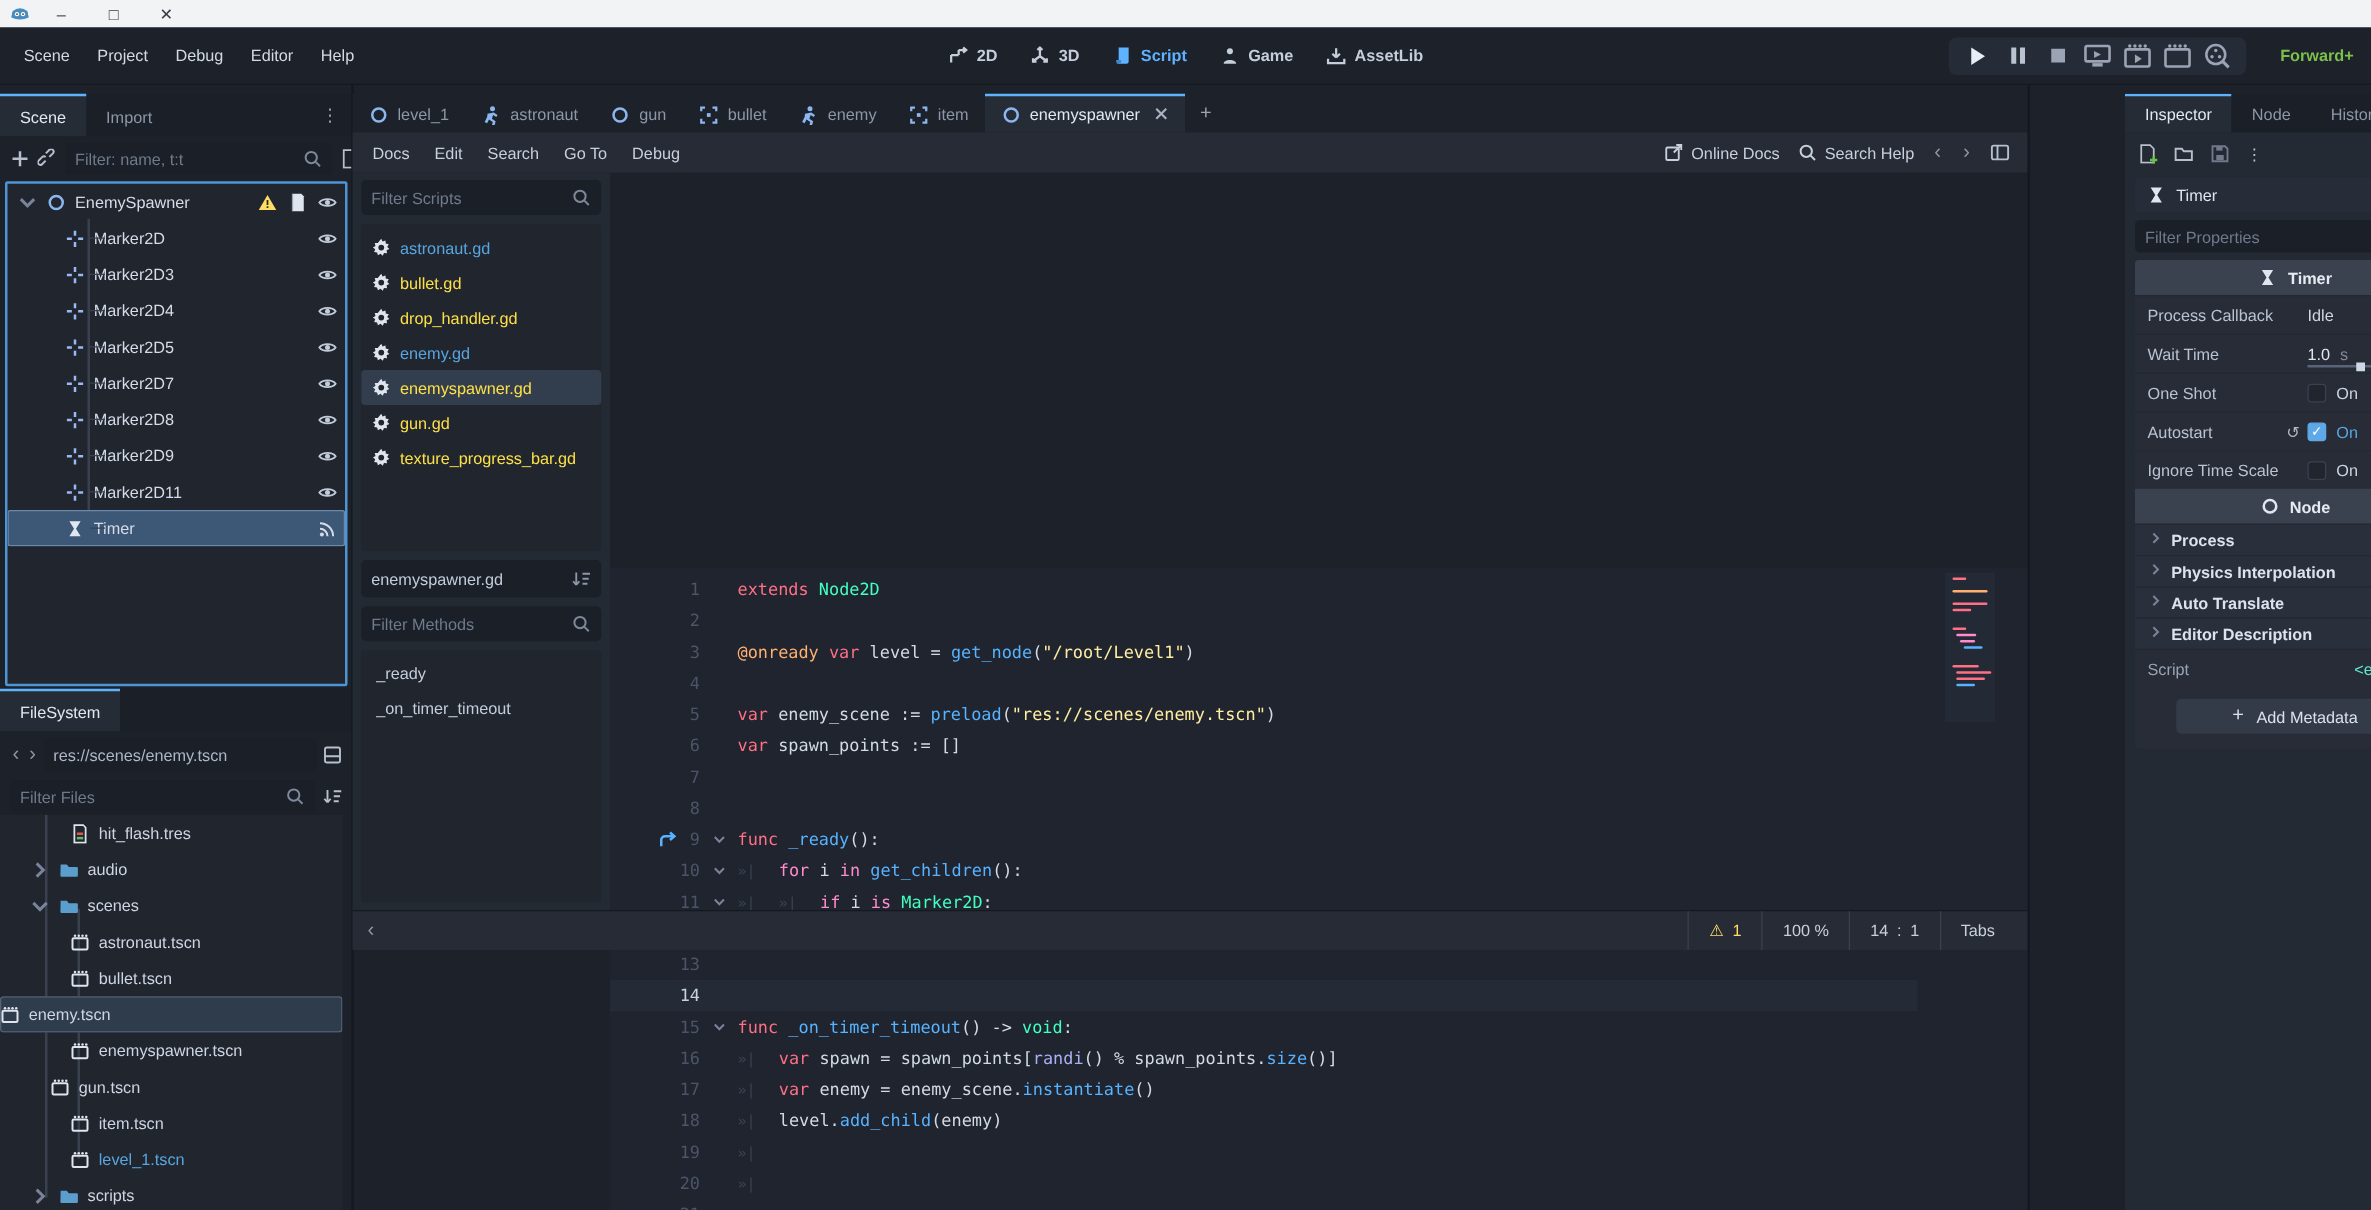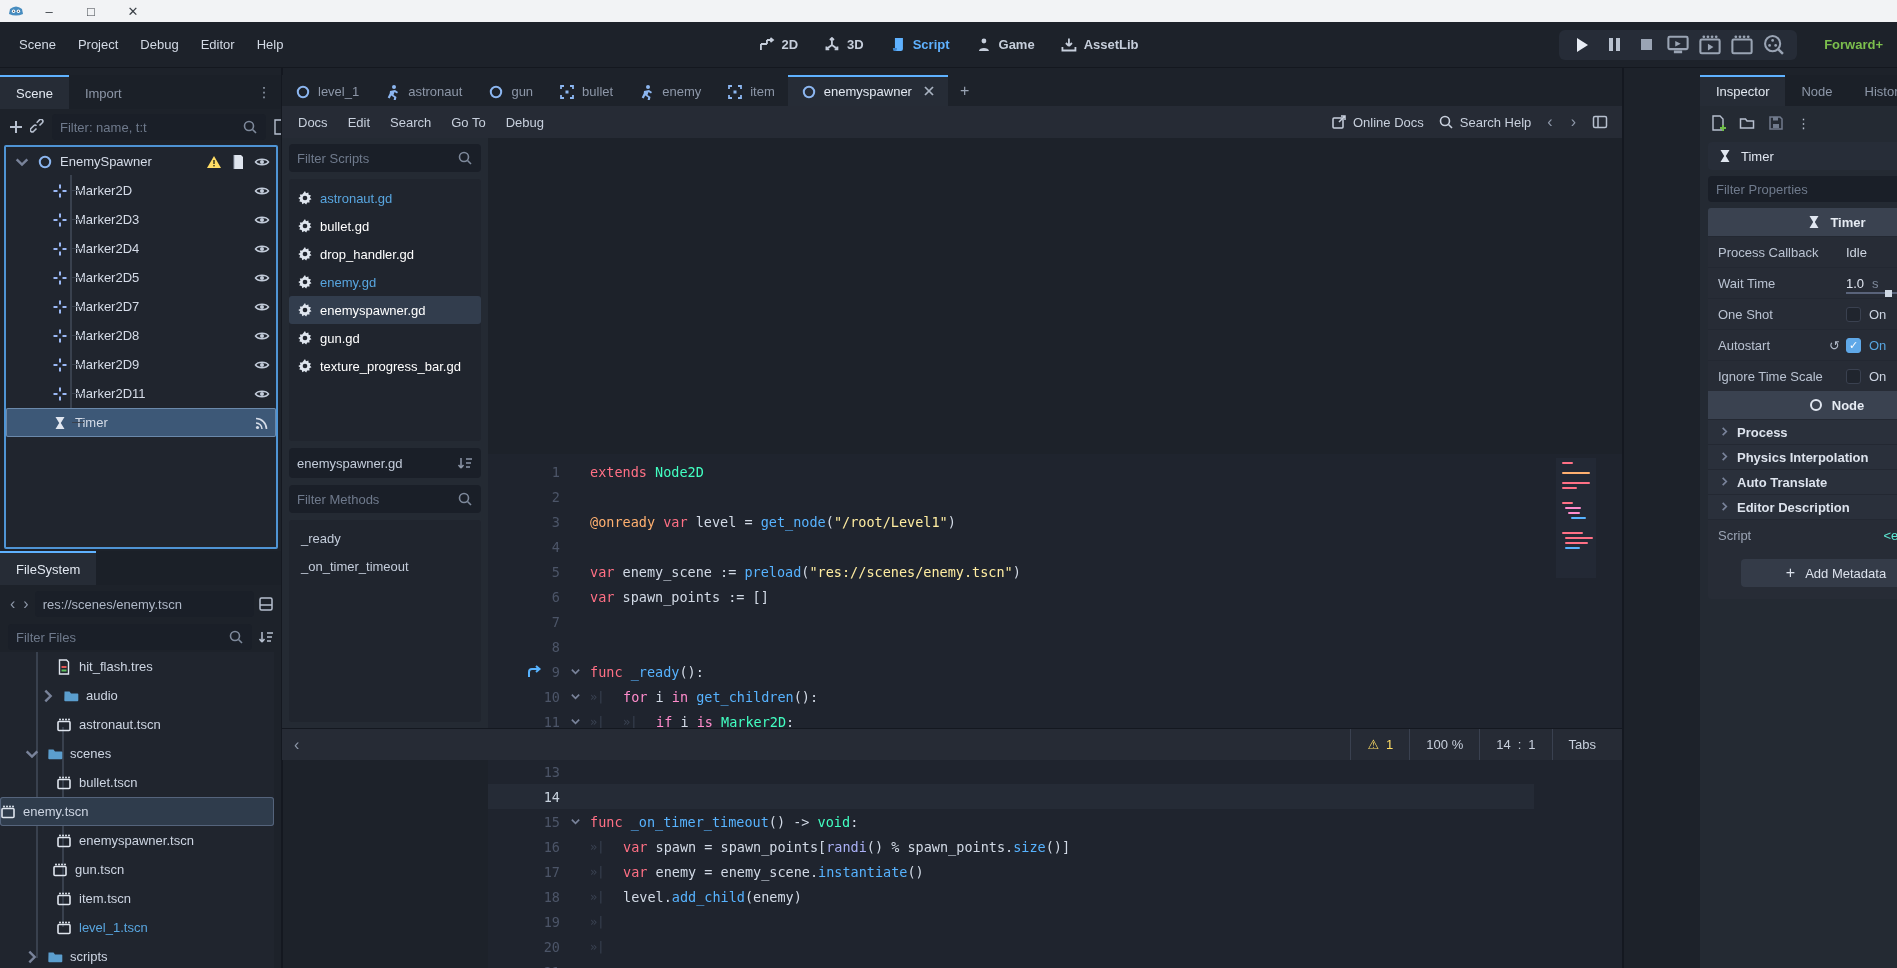--- a/index.html
+++ b/index.html
@@ -82,21 +82,21 @@
   .script-menus-row { left:282px; top:106px; width:1340px; height:32px; background:#262b35; display:flex; align-items:center; padding:0 6px; }
   .smenu { padding:4px 10px; color:#c8d0dd; }
   .sm-right { margin-left:auto; display:flex; align-items:center; gap:14px; padding-right:8px; color:#c8d0dd; }
   .sm-link { display:flex; gap:6px; align-items:center; }
   .chev-txt { color:#8d97a8; font-size:16px; padding:0 2px; }
 
   
   .scripts-panel { left:282px; top:138px; width:206px; height:590px; background:#242a33; padding:6px 7px; display:flex; flex-direction:column; gap:7px; }
   .list-box { background:#20252e; border-radius:3px; flex:0 0 auto; }
   .srow { height:28px; display:flex; align-items:center; gap:7px; padding:0 8px; }
-  .srow .name { white-space:nowrap; overflow:hidden; color:#ffffff; }
+  .srow .name { white-space:nowrap; overflow:hidden; color:#fde047; }
   .srow .name.hl { color:#58a6e0; }
   .srow.selected { background:#323d4d; border-radius:3px; }
   .cur-script { background:#1a1f28; border-radius:4px; height:30px; display:flex; align-items:center; padding:0 8px; color:#c4cddb; }
   .cur-script .icn { margin-left:auto; color:#8d97a8; }
   .mrow { height:28px; display:flex; align-items:center; padding:0 12px; color:#c4cddb; }
 
   
   .editor { left:488px; top:138px; width:1134px; height:590px; background:#1f242e; font-family:"DejaVu Sans Mono",monospace; font-size:13.5px; position:relative; overflow:hidden; }
   .code-lines { padding-top:5px; }
   .codeline { height:25px; display:flex; align-items:center; white-space:pre; width:calc(100% - 88px); position:relative; }
@@ -575,58 +575,58 @@
       <div class="frow" style="padding-left: 56px;">
         <span class="icn">
           <svg viewBox="0 0 16 16">
             <path d="M3.5 1 h7 l2 2 v12 h-9 z" fill="none" stroke="#dfe5ee" stroke-width="1.4"></path>
             <rect x="5.5" y="7" width="5" height="2" fill="#e05555"></rect>
             <rect x="5.5" y="10.5" width="5" height="2" fill="#5fbf5f"></rect>
           </svg>
         </span>
         <span class="name">hit_flash.tres</span>
       </div>
-      <div class="frow" style="padding-left: 40px;">
+      <div class="frow" style="padding-left: 24px;">
         <span class="icn">
           <svg viewBox="0 0 12 12" width="11" height="11">
             <path d="M4 2 L8 6 L4 10" stroke="#79839a" stroke-width="1.8" fill="none"></path>
           </svg>
         </span>
         <span class="icn">
           <svg viewBox="0 0 16 16">
             <path d="M1.5 3.5 h5 l1.5 2 h6.5 a0.8 0.8 0 0 1 0.8 0.8 v6 a1 1 0 0 1 -1 1 h-12 a1 1 0 0 1 -1 -1 z" fill="#5b9ece"></path>
           </svg>
         </span>
         <span class="name">audio</span>
+      </div>
+      <div class="frow" style="padding-left: 24px;">
+        <span class="icn">
+          <svg viewBox="0 0 12 12" width="11" height="11">
+            <path d="M2 4 L6 8 L10 4" stroke="#79839a" stroke-width="1.8" fill="none"></path>
+          </svg>
+        </span>
+        <span class="icn">
+          <svg viewBox="0 0 16 16">
+            <path d="M1.5 3.5 h5 l1.5 2 h6.5 a0.8 0.8 0 0 1 0.8 0.8 v6 a1 1 0 0 1 -1 1 h-12 a1 1 0 0 1 -1 -1 z" fill="#5b9ece"></path>
+          </svg>
+        </span>
+        <span class="name">scenes</span>
       </div>
       <div class="frow" style="padding-left: 56px;">
         <span class="icn">
           <svg viewBox="0 0 16 16">
             <rect x="2" y="4.5" width="12" height="9" rx="1" fill="none" stroke="#dfe5ee" stroke-width="1.6"></rect>
             <circle cx="4" cy="2.5" r="1" fill="#dfe5ee"></circle>
             <circle cx="7" cy="2.5" r="1" fill="#dfe5ee"></circle>
             <circle cx="10" cy="2.5" r="1" fill="#dfe5ee"></circle>
             <circle cx="13" cy="2.5" r="1" fill="#dfe5ee"></circle>
           </svg>
         </span>
         <span class="name">astronaut.tscn</span>
       </div>
-      <div class="frow" style="padding-left: 24px;">
-        <span class="icn">
-          <svg viewBox="0 0 12 12" width="11" height="11">
-            <path d="M2 4 L6 8 L10 4" stroke="#79839a" stroke-width="1.8" fill="none"></path>
-          </svg>
-        </span>
-        <span class="icn">
-          <svg viewBox="0 0 16 16">
-            <path d="M1.5 3.5 h5 l1.5 2 h6.5 a0.8 0.8 0 0 1 0.8 0.8 v6 a1 1 0 0 1 -1 1 h-12 a1 1 0 0 1 -1 -1 z" fill="#5b9ece"></path>
-          </svg>
-        </span>
-        <span class="name">scenes</span>
-      </div>
       <div class="frow" style="padding-left: 56px;">
         <span class="icn">
           <svg viewBox="0 0 16 16">
             <rect x="2" y="4.5" width="12" height="9" rx="1" fill="none" stroke="#dfe5ee" stroke-width="1.6"></rect>
             <circle cx="4" cy="2.5" r="1" fill="#dfe5ee"></circle>
             <circle cx="7" cy="2.5" r="1" fill="#dfe5ee"></circle>
             <circle cx="10" cy="2.5" r="1" fill="#dfe5ee"></circle>
             <circle cx="13" cy="2.5" r="1" fill="#dfe5ee"></circle>
           </svg>
         </span>
@@ -649,21 +649,21 @@
           <svg viewBox="0 0 16 16">
             <rect x="2" y="4.5" width="12" height="9" rx="1" fill="none" stroke="#dfe5ee" stroke-width="1.6"></rect>
             <circle cx="4" cy="2.5" r="1" fill="#dfe5ee"></circle>
             <circle cx="7" cy="2.5" r="1" fill="#dfe5ee"></circle>
             <circle cx="10" cy="2.5" r="1" fill="#dfe5ee"></circle>
             <circle cx="13" cy="2.5" r="1" fill="#dfe5ee"></circle>
           </svg>
         </span>
         <span class="name">enemyspawner.tscn</span>
       </div>
-      <div class="frow" style="padding-left: 52px;">
+      <div class="frow" style="padding-left: 40px;">
         <span class="icn">
           <svg viewBox="0 0 16 16">
             <rect x="2" y="4.5" width="12" height="9" rx="1" fill="none" stroke="#dfe5ee" stroke-width="1.6"></rect>
             <circle cx="4" cy="2.5" r="1" fill="#dfe5ee"></circle>
             <circle cx="7" cy="2.5" r="1" fill="#dfe5ee"></circle>
             <circle cx="10" cy="2.5" r="1" fill="#dfe5ee"></circle>
             <circle cx="13" cy="2.5" r="1" fill="#dfe5ee"></circle>
           </svg>
         </span>
         <span class="name">gun.tscn</span>

